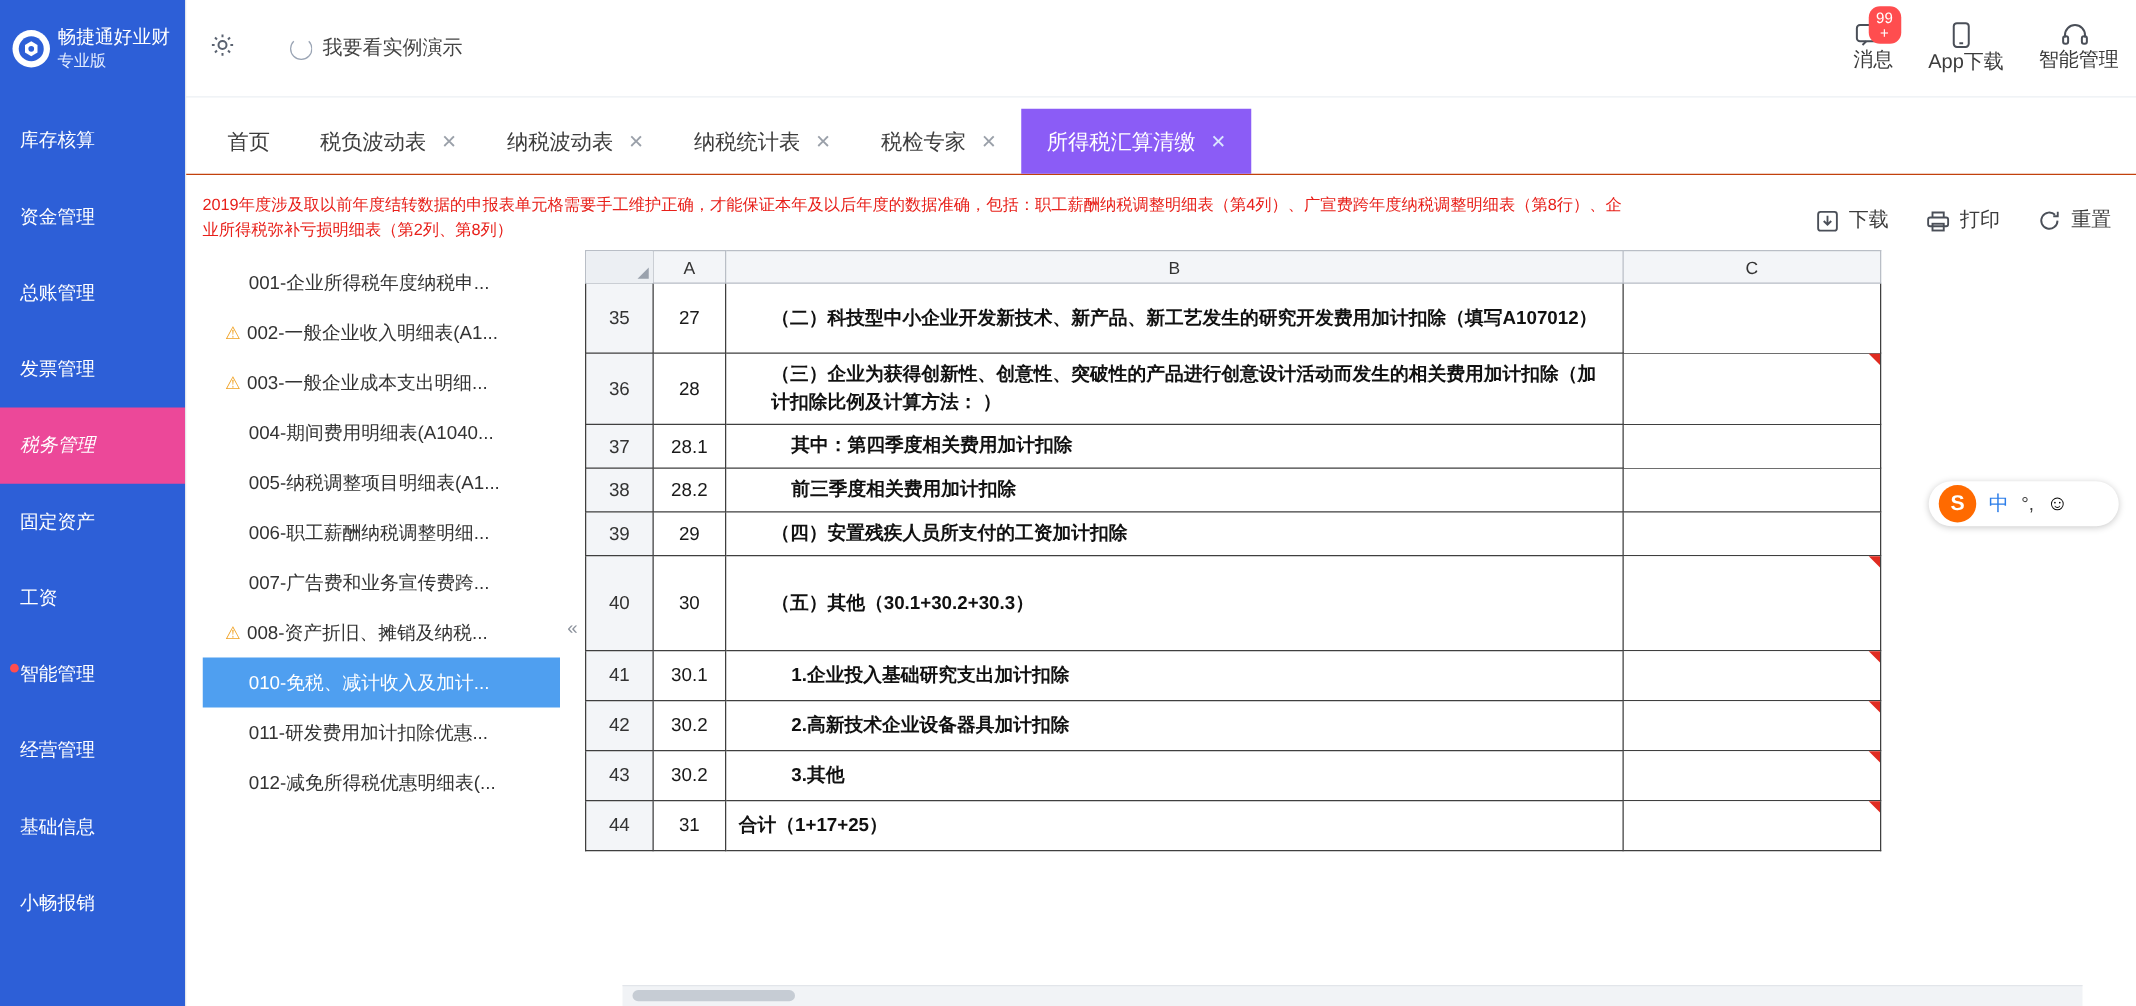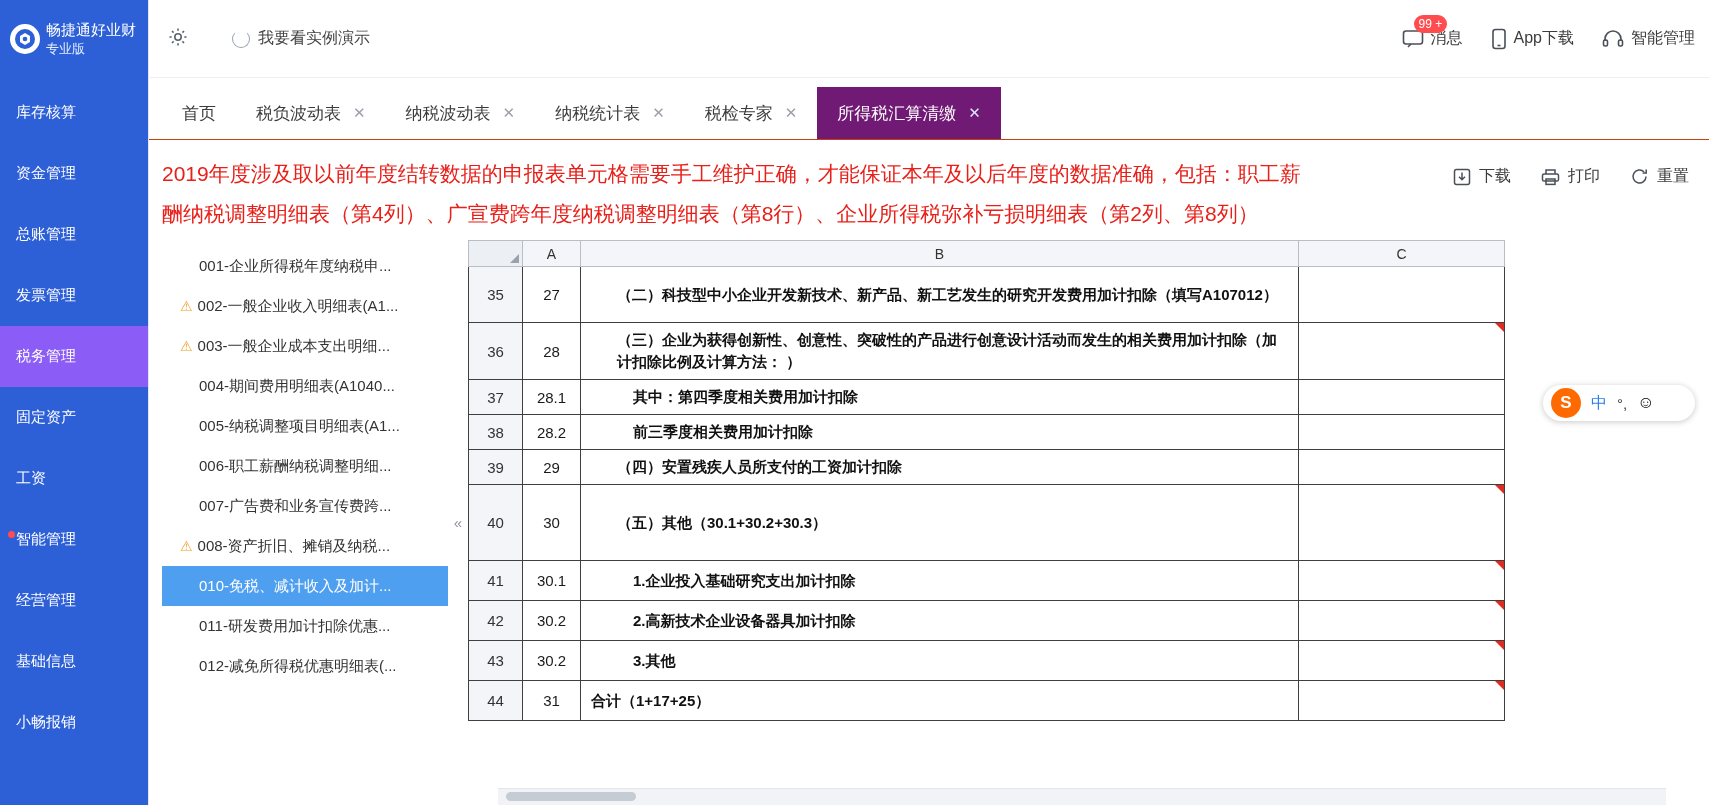--- a/index.html
+++ b/index.html
@@ -54,21 +54,21 @@
     height: 61px;
     display: flex;
     align-items: center;
     padding-left: 16px;
     font-size: 15px;
     color: #ffffff;
     box-sizing: border-box;
     cursor: pointer;
     position: relative;
   }
-  .nav-item.active { background: #8b5cf6; }
+  .nav-item.active { background: #ec4899; font-style: italic; }
   .nav-dot {
     width: 7px; height: 7px; border-radius: 50%;
     background: #ff4d4f;
     position: absolute;
     left: 8px;
     top: 22px;
   }
 
   
   .main {
@@ -131,20 +131,21 @@
     align-items: center;
     gap: 28px;
   }
   .top-action {
     display: flex;
     align-items: center;
     font-size: 16px;
     color: #3b3b3b;
     cursor: pointer;
     position: relative;
+    flex-direction: column;
   }
   .top-action .ico { margin-right: 7px; display:flex; }
   .badge {
     position: absolute;
     top: -13px;
     left: 12px;
     background: #ff4d4f;
     color: #fff;
     font-size: 12px;
     line-height: 1;
@@ -168,41 +169,41 @@
     height: 52px;
     display: flex;
     align-items: center;
     padding: 0 20px;
     font-size: 17px;
     color: #3c3c3c;
     cursor: pointer;
     white-space: nowrap;
   }
   .tab.active {
-    background: #701a75;
+    background: #8b5cf6;
     color: #ffffff;
   }
   .tab .x {
     margin-left: 12px;
     font-size: 15px;
     color: #9aa0a9;
   }
   .tab.active .x { color: #dbe6ff; }
 
   
   .notice-row {
     display: flex;
     align-items: flex-start;
     padding: 14px 16px 6px 14px;
     box-sizing: border-box;
   }
   .notice {
     color: #e8201a;
-    font-size: 21px;
-    line-height: 40px;
+    font-size: 13px;
+    line-height: 20px;
     max-width: 1140px;
   }
   .toolbtns {
     margin-left: auto;
     display: flex;
     align-items: flex-end;
     gap: 30px;
     padding-top: 12px;
     padding-right: 4px;
   }

